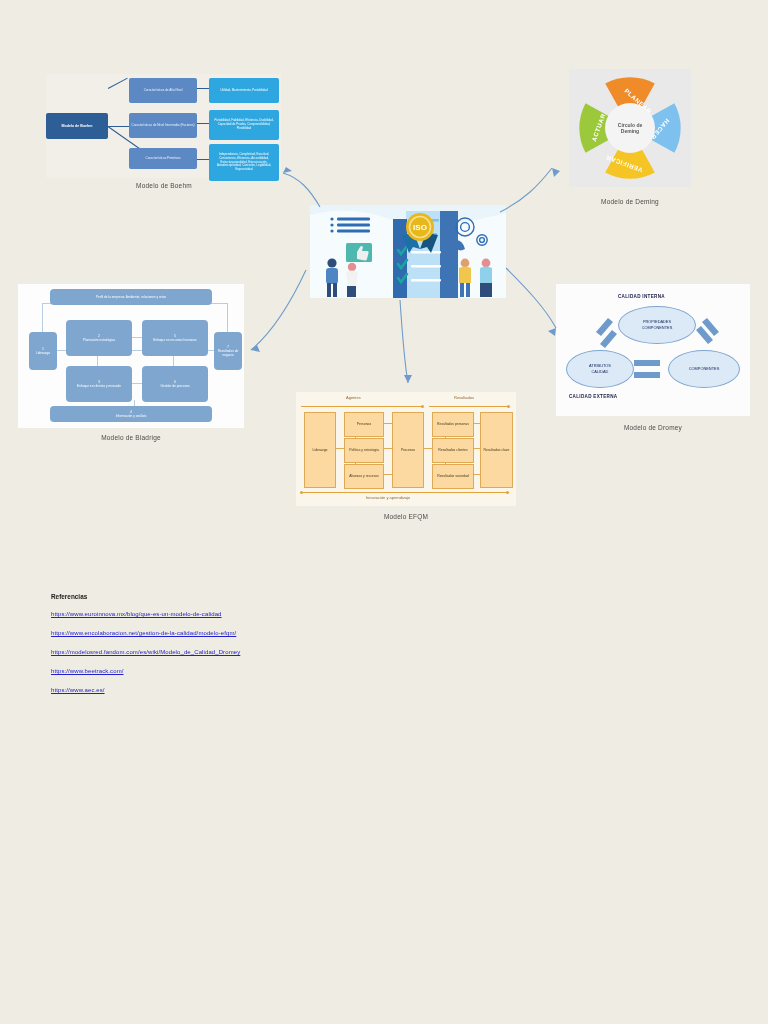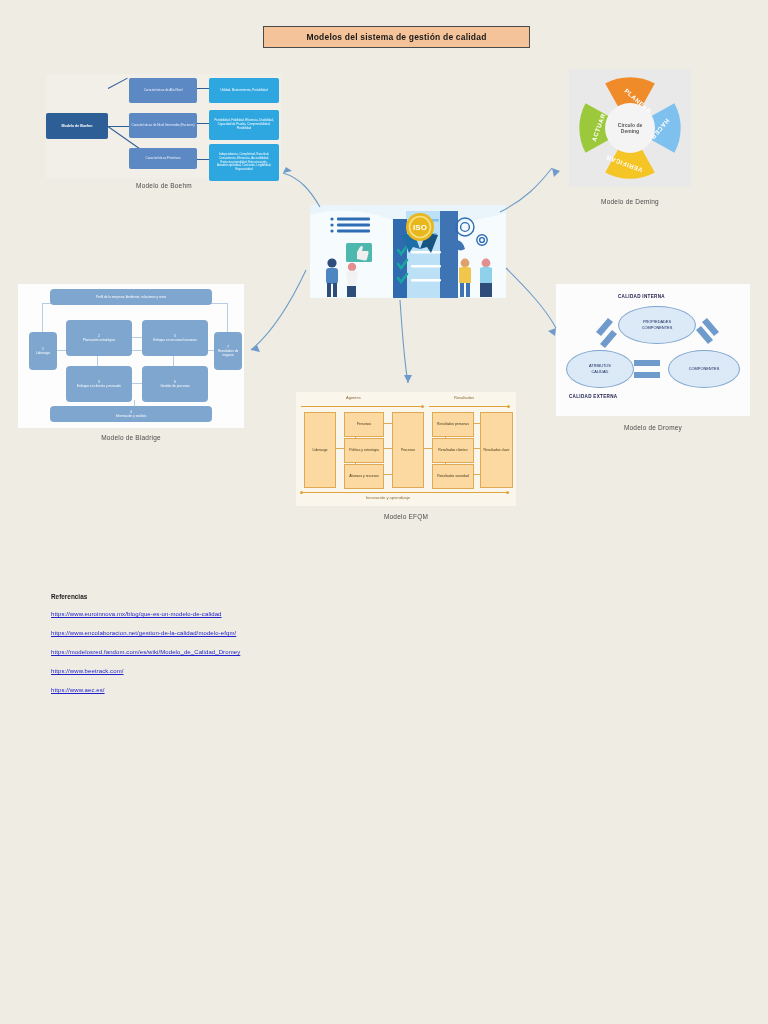--- a/index.html
+++ b/index.html
@@ -144,23 +144,20 @@
   .refs a{
     display:block;font-size:6px;color:#2020CC;text-decoration:underline;
     margin-bottom:13px;letter-spacing:.1px;
   }
 </style>
 </head>
 <body>
 
 <div class="page">
 
-  <div class="title-box">
-    <span>Modelos del sistema de gestión de calidad</span>
-  </div>
 
   <div class="boehm-card">
     <div class="bm-line" style="left:62px;top:52px;width:21px;"></div>
     <div class="bm-line" style="left:62px;top:14px;width:22px;transform:rotate(-28deg);transform-origin:left center;"></div>
     <div class="bm-line" style="left:62px;top:52px;width:44px;transform:rotate(35deg);transform-origin:left center;"></div>
     <div class="bm-line" style="left:147px;top:14px;width:17px;"></div>
     <div class="bm-line" style="left:147px;top:49px;width:17px;"></div>
     <div class="bm-line" style="left:147px;top:85px;width:17px;"></div>
 
     <div class="bm-root">

